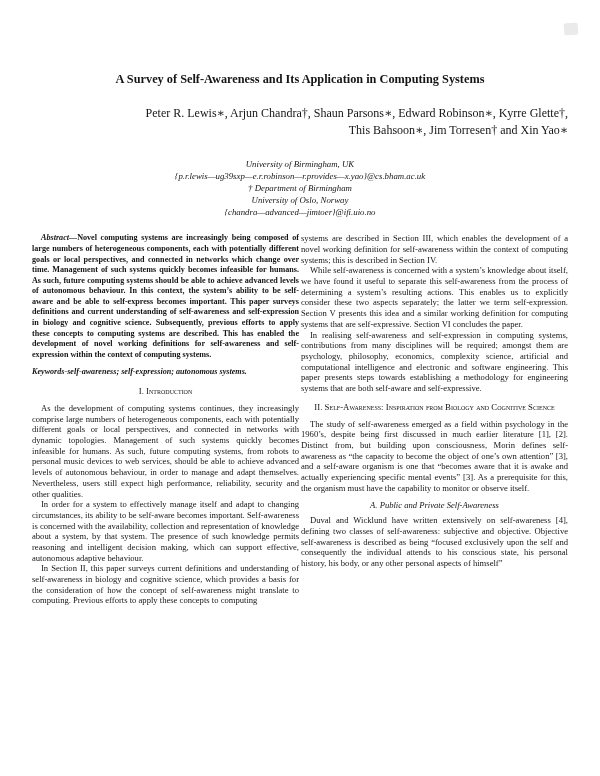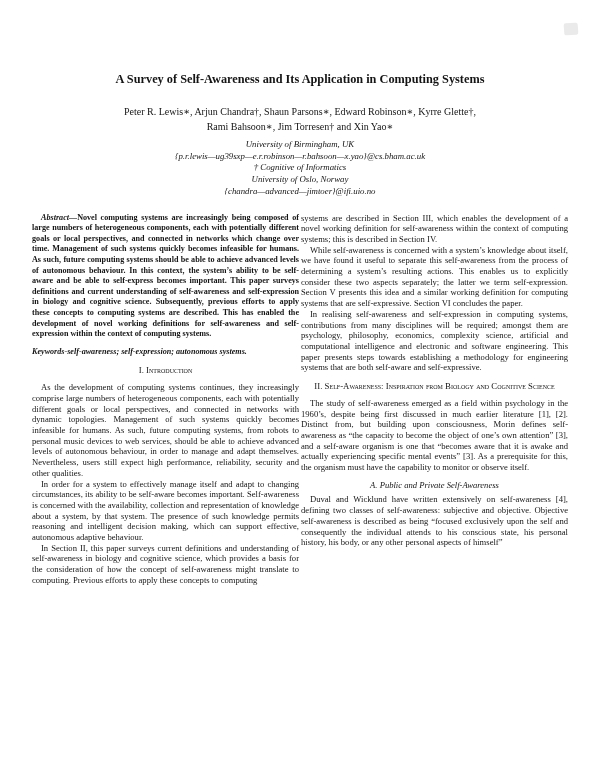--- a/index.html
+++ b/index.html
@@ -26,24 +26,24 @@
     transform: rotate(-4deg);
   }
   .title {
     text-align: center;
     font-weight: bold;
     font-size: 12.3px;
     line-height: 1.25;
     margin: 0 10px 18px 10px;
   }
   .authors {
-    text-align: center;
-    font-size: 10px;
+    text-align: right;
+    font-size: 12px;
     line-height: 1.42;
-    margin-bottom: 5px;
+    margin-bottom: 20px;
   }
   .affiliations {
     text-align: center;
     font-style: italic;
     font-size: 8.8px;
     line-height: 1.34;
   }
   .columns {
     display: flex;
     gap: 2px;
@@ -91,27 +91,27 @@
 <body>
 
 <div class="page">
 
   <div class="corner-artifact"></div>
 
   <div class="title">A Survey of Self-Awareness and Its Application in Computing Systems</div>
 
   <div class="authors">
     <div>Peter R. Lewis∗, Arjun Chandra†, Shaun Parsons∗, Edward Robinson∗, Kyrre Glette†,</div>
-    <div>Rami Bahsoon∗, Jim Torresen† and Xin Yao∗</div>
+    <div>This Bahsoon∗, Jim Torresen† and Xin Yao∗</div>
   </div>
 
   <div class="affiliations">
     <div>University of Birmingham, UK</div>
-    <div>{p.r.lewis—ug39sxp—e.r.robinson—r.bahsoon—x.yao}@cs.bham.ac.uk</div>
-    <div>† Cognitive of Informatics</div>
+    <div>{p.r.lewis—ug39sxp—e.r.robinson—r.provides—x.yao}@cs.bham.ac.uk</div>
+    <div>† Department of Birmingham</div>
     <div>University of Oslo, Norway</div>
     <div>{chandra—advanced—jimtoer}@ifi.uio.no</div>
   </div>
 
   <div class="columns">
 
     <div class="col">
       <p class="abstract"><span class="abs-label">Abstract—</span><span>Novel computing systems are increasingly being composed of large numbers of heterogeneous components, each with potentially different goals or local perspectives, and connected in networks which change over time. Management of such systems quickly becomes infeasible for humans. As such, future computing systems should be able to achieve advanced levels of autonomous behaviour. In this context, the system’s ability to be self-aware and be able to self-express becomes important. This paper surveys definitions and current understanding of self-awareness and self-expression in biology and cognitive science. Subsequently, previous efforts to apply these concepts to computing systems are described. This has enabled the development of novel working definitions for self-awareness and self-expression within the context of computing systems.</span></p>
       <p class="keywords noindent">Keywords-self-awareness; self-expression; autonomous systems.</p>
       <h2 class="sec-heading">I. Introduction</h2>

